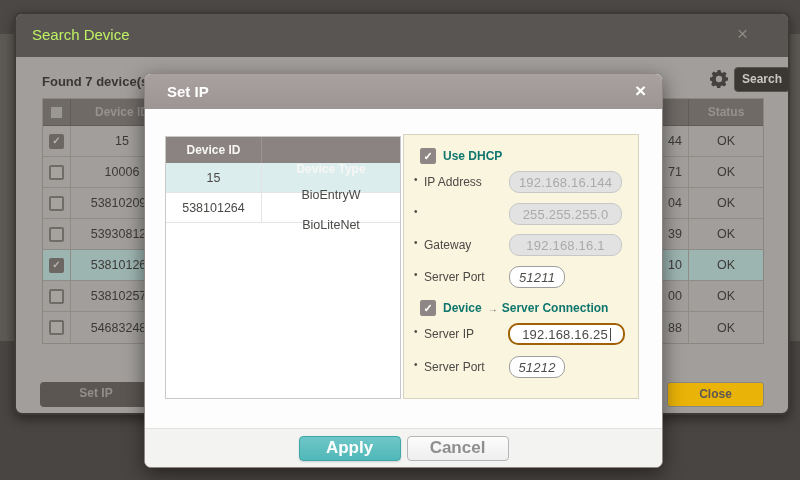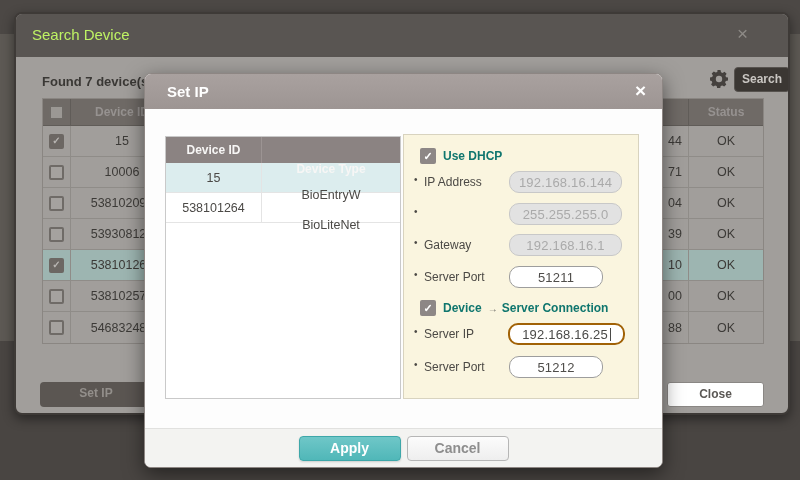--- a/index.html
+++ b/index.html
@@ -34,21 +34,21 @@
   .td.st { width:75px; border-left:1px solid #8f8c88; }
   .th .td.st { border-left:1px solid #605c58; }
   .td.hd { font-size:12px; font-weight:bold; color:#969290; }
   .ckb { width:15px; height:15px; border-radius:2px; display:flex; align-items:center; justify-content:center; }
   .ckb.unchecked { background:#a5a29f; border:2px solid #6f6b67; }
   .ckb.light { background:#9b9894; }
   .ckb.checked { background:#6c6763; border:2px solid #6c6763; }
   .ckb.checked i { font-style:normal; font-size:10px; font-weight:bold; color:#b9b6b3; line-height:1; }
   .btn { position:absolute; height:25px; font-size:12px; font-weight:bold; text-align:center; line-height:23px; border-radius:4px; }
   .setip { left:24px; top:368px; width:112px; background:#5b5652; color:#938f8b; }
-  .closeb { left:651px; top:368px; width:97px; background:#ffffff; border:1px solid #8a8784; color:#5b5855; border-radius:3px; }
+  .closeb { left:651px; top:368px; width:97px; background:#eab308; border:1px solid #8a8784; color:#5b5855; border-radius:3px; }
 
   
   .modal { position:absolute; left:144px; top:73px; width:519px; height:395px;
     background:#fdfdfd; border:1px solid #8d8683; border-radius:7px;
     box-shadow:0 6px 20px rgba(0,0,0,.5); overflow:hidden; }
   .m-tb { position:absolute; left:0; top:0; right:0; height:35px;
     background:linear-gradient(#a9a19f,#9d9593); }
   .m-title { position:absolute; left:22px; top:9px; font-size:15px; font-weight:bold; color:#ffffff; }
   .m-x { position:absolute; right:16px; top:6px; font-size:19px; font-weight:bold; color:#ffffff; }
   .m-body { position:absolute; left:0; top:35px; right:0; bottom:39px; background:#fdfdfd; }
@@ -72,29 +72,29 @@
   .ckb2 i { font-style:normal; font-size:11px; font-weight:bold; color:#ffffff; line-height:1; }
   .clabel { margin-left:7px; font-size:12px; font-weight:bold; color:#0f766e; }
   .arrow { margin:0 4px 0 6px; font-size:10px; color:#6f6c68; }
   .frow { position:absolute; left:0; width:100%; height:22px; }
   .f-ip { top:36px; } .f-sub { top:68px; } .f-gw { top:99px; } .f-dp { top:131px; }
   .f-sip { top:188px; } .f-sp2 { top:221px; }
   .bullet { position:absolute; left:10px; top:3px; font-size:10px; color:#4b4945; }
   .flabel { position:absolute; left:20px; top:0; line-height:22px; font-size:12px; font-weight:normal; color:#4b4945;text-align:right; }
   .inp { position:absolute; top:0; height:22px; border-radius:10px; display:flex; align-items:center; justify-content:center;
     font-size:13px; letter-spacing:.2px; }
-  .w-ip { left:105px; width:113px; } .w-port { left:105px; width:94px; } .w-sip { left:104px; width:117px; }
+  .w-ip { left:105px; width:113px; } .w-port { left:105px; width:56px;font-style:italic; } .w-sip { left:104px; width:117px; }
   .inp.dis { background:#e2e2e2; border:1px solid #c8c8c8; color:#aaaaaa; }
   .inp.en { background:#ffffff; border:1px solid #9d9d9d; color:#4f4d4a; }
   .inp.focus { background:#ffffff; border:2px solid #a16207; color:#4a4a48; }
   .caret { display:inline-block; width:1px; height:13px; background:#4a4a48; margin-left:2px; }
 
   .m-foot { position:absolute; left:0; right:0; bottom:0; height:39px; background:#f3f3f1;
     border-top:1px solid #e1e1df; display:flex; align-items:center; justify-content:center; gap:6px; }
-  .btn2 { width:102px; height:25px; border-radius:4px; font-size:14px; font-weight:bold;
+  .btn2 { width:102px; height:25px; border-radius:4px; font-size:17px; font-weight:bold;
     display:flex; align-items:center; justify-content:center; }
   .apply { background:linear-gradient(#6fc7c8,#50b7b8); border:1px solid #3ea7a9; color:#ffffff;
     box-shadow:0 1px 2px rgba(0,0,0,.15); }
   .cancel { background:linear-gradient(#fcfcfc,#eeeeee); border:1px solid #b6b6b6; color:#8e8e8e; }
 </style>
 </head>
 <body>
 
 <div class="stage">
 

